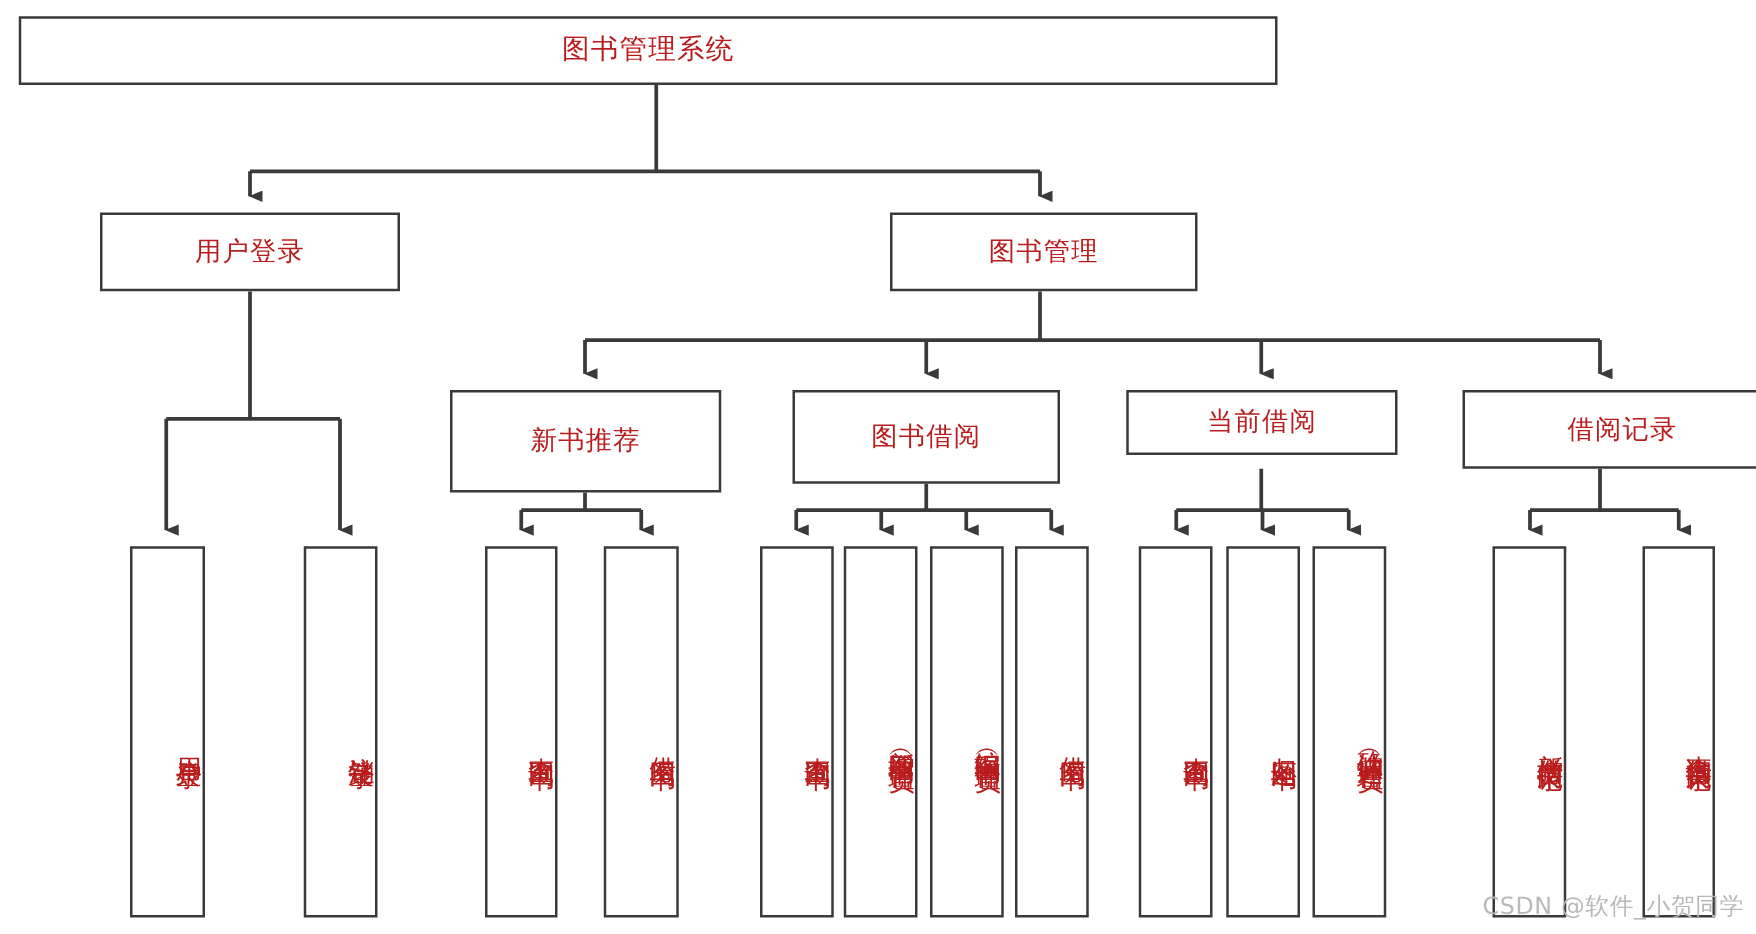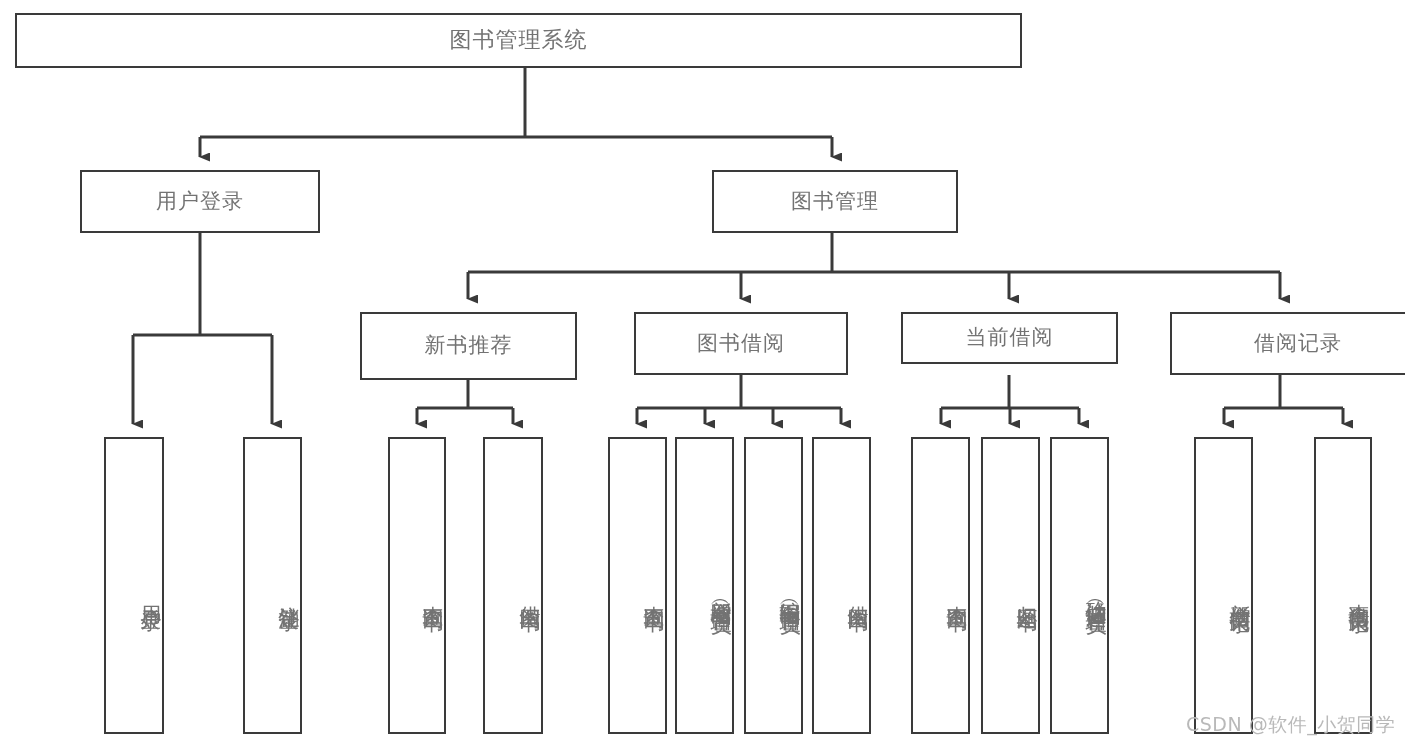--- a/index.html
+++ b/index.html
@@ -27,21 +27,21 @@
     pointer-events: none;
   }
   .node {
     position: absolute;
     box-sizing: border-box;
     background: #ffffff;
     border: 2px solid #3a3a3a;
     display: flex;
     align-items: center;
     justify-content: center;
-    color: #737373;
+    color: #b91c1c;
   }
   .node.h {
     font-size: 21px;
     letter-spacing: 1px;
     line-height: 1.1;
   }
   .node.root {
     font-size: 22px;
   }
   .node.v {
@@ -122,22 +122,22 @@
       <path d="M1224,408 L1224,424" marker-end="url(#arw)"></path>
       <path d="M1343,408 L1343,424" marker-end="url(#arw)"></path>
     </g>
   </svg>
 
   <div class="node h root" style="left: 15px; top: 13px; width: 1007px; height: 55px;">图书管理系统</div>
 
   <div class="node h" style="left: 80px; top: 170px; width: 240px; height: 63px;">用户登录</div>
   <div class="node h" style="left: 712px; top: 170px; width: 246px; height: 63px;">图书管理</div>
 
-  <div class="node h" style="left: 360px; top: 312px; width: 217px; height: 68px;">新书推荐</div>
-  <div class="node h" style="left: 634px; top: 312px; width: 214px; height: 63px;">图书借阅</div>
+  <div class="node h" style="left: 360px; top: 312px; width: 217px; height: 82px;">新书推荐</div>
+  <div class="node h" style="left: 634px; top: 312px; width: 214px; height: 75px;">图书借阅</div>
   <div class="node h" style="left: 901px; top: 312px; width: 217px; height: 52px;">当前借阅</div>
   <div class="node h" style="left: 1170px; top: 312px; width: 256px; height: 63px;">借阅记录</div>
 
   <div class="node v" style="left: 104px; top: 437px; width: 60px; height: 297px;">
     <span class="vtext">用户登录</span>
   </div>
   <div class="node v" style="left: 243px; top: 437px; width: 59px; height: 297px;">
     <span class="vtext">注销登录</span>
   </div>
   <div class="node v" style="left: 388px; top: 437px; width: 58px; height: 297px;">

